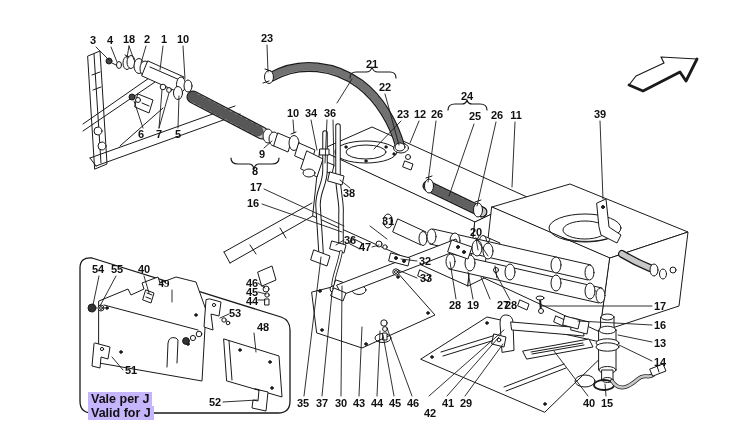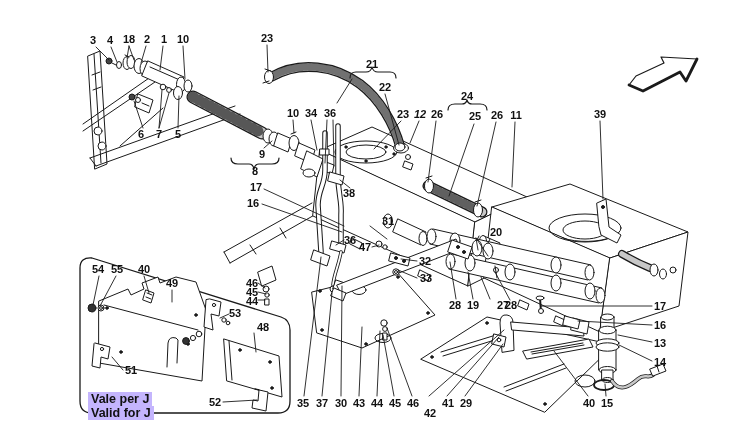--- a/index.html
+++ b/index.html
@@ -360,38 +360,38 @@
       <div class="callout" style="left: 164px; top: 39px;">1</div>
       <div class="callout" style="left: 183px; top: 39px;">10</div>
       <div class="callout" style="left: 267px; top: 38px;">23</div>
       <div class="callout" style="left: 372px; top: 64px;">21</div>
       <div class="callout" style="left: 385px; top: 87px;">22</div>
       <div class="callout" style="left: 467px; top: 96px;">24</div>
       <div class="callout" style="left: 293px; top: 113px;">10</div>
       <div class="callout" style="left: 311px; top: 113px;">34</div>
       <div class="callout" style="left: 330px; top: 113px;">36</div>
       <div class="callout" style="left: 403px; top: 114px;">23</div>
-      <div class="callout" style="left: 420px; top: 114px; font-style: italic;">12</div>
+      <div class="callout" style="left: 420px; top: 114px;">12</div>
       <div class="callout" style="left: 437px; top: 114px;">26</div>
       <div class="callout" style="left: 475px; top: 116px;">25</div>
       <div class="callout" style="left: 497px; top: 115px;">26</div>
       <div class="callout" style="left: 516px; top: 115px;">11</div>
       <div class="callout" style="left: 600px; top: 114px;">39</div>
       <div class="callout" style="left: 141px; top: 134px;">6</div>
       <div class="callout" style="left: 159px; top: 134px;">7</div>
       <div class="callout" style="left: 178px; top: 134px;">5</div>
       <div class="callout" style="left: 262px; top: 154px;">9</div>
       <div class="callout" style="left: 255px; top: 171px;">8</div>
       <div class="callout" style="left: 256px; top: 187px;">17</div>
       <div class="callout" style="left: 253px; top: 203px;">16</div>
       <div class="callout" style="left: 349px; top: 193px;">38</div>
       <div class="callout" style="left: 388px; top: 221px;">31</div>
       <div class="callout" style="left: 350px; top: 240px;">36</div>
       <div class="callout" style="left: 365px; top: 247px;">47</div>
-      <div class="callout" style="left: 496px; top: 232px;">20</div>
+      <div class="callout" style="left: 476px; top: 232px;">20</div>
       <div class="callout" style="left: 425px; top: 261px;">32</div>
       <div class="callout" style="left: 426px; top: 278px;">33</div>
       <div class="callout" style="left: 252px; top: 283px;">46</div>
       <div class="callout" style="left: 252px; top: 292px;">45</div>
       <div class="callout" style="left: 252px; top: 301px;">44</div>
       <div class="callout" style="left: 455px; top: 305px;">28</div>
       <div class="callout" style="left: 473px; top: 305px;">19</div>
       <div class="callout" style="left: 503px; top: 305px;">27</div>
       <div class="callout" style="left: 511px; top: 305px;">28</div>
       <div class="callout" style="left: 660px; top: 306px;">17</div>
@@ -406,21 +406,21 @@
       <div class="callout" style="left: 395px; top: 403px;">45</div>
       <div class="callout" style="left: 413px; top: 403px;">46</div>
       <div class="callout" style="left: 430px; top: 403px; margin-top: 10px;">42</div>
       <div class="callout" style="left: 448px; top: 403px;">41</div>
       <div class="callout" style="left: 466px; top: 403px;">29</div>
       <div class="callout" style="left: 589px; top: 403px;">40</div>
       <div class="callout" style="left: 607px; top: 403px;">15</div>
       <div class="callout" style="left: 98px; top: 269px;">54</div>
       <div class="callout" style="left: 117px; top: 269px;">55</div>
       <div class="callout" style="left: 144px; top: 269px;">40</div>
-      <div class="callout" style="left: 172px; top: 283px;">49</div>
+      <div class="callout" style="left: 164px; top: 283px; font-family: Liberation Serif, serif;">49</div>
       <div class="callout" style="left: 235px; top: 313px;">53</div>
       <div class="callout" style="left: 254px; top: 327px; margin-left: 9px;">48</div>
       <div class="callout" style="left: 131px; top: 370px;">51</div>
       <div class="callout" style="left: 215px; top: 402px;">52</div>
     </div>
 
 <div class="note note1">Vale per J</div>
 <div class="note note2">Valid for J</div>
 
 </div>

